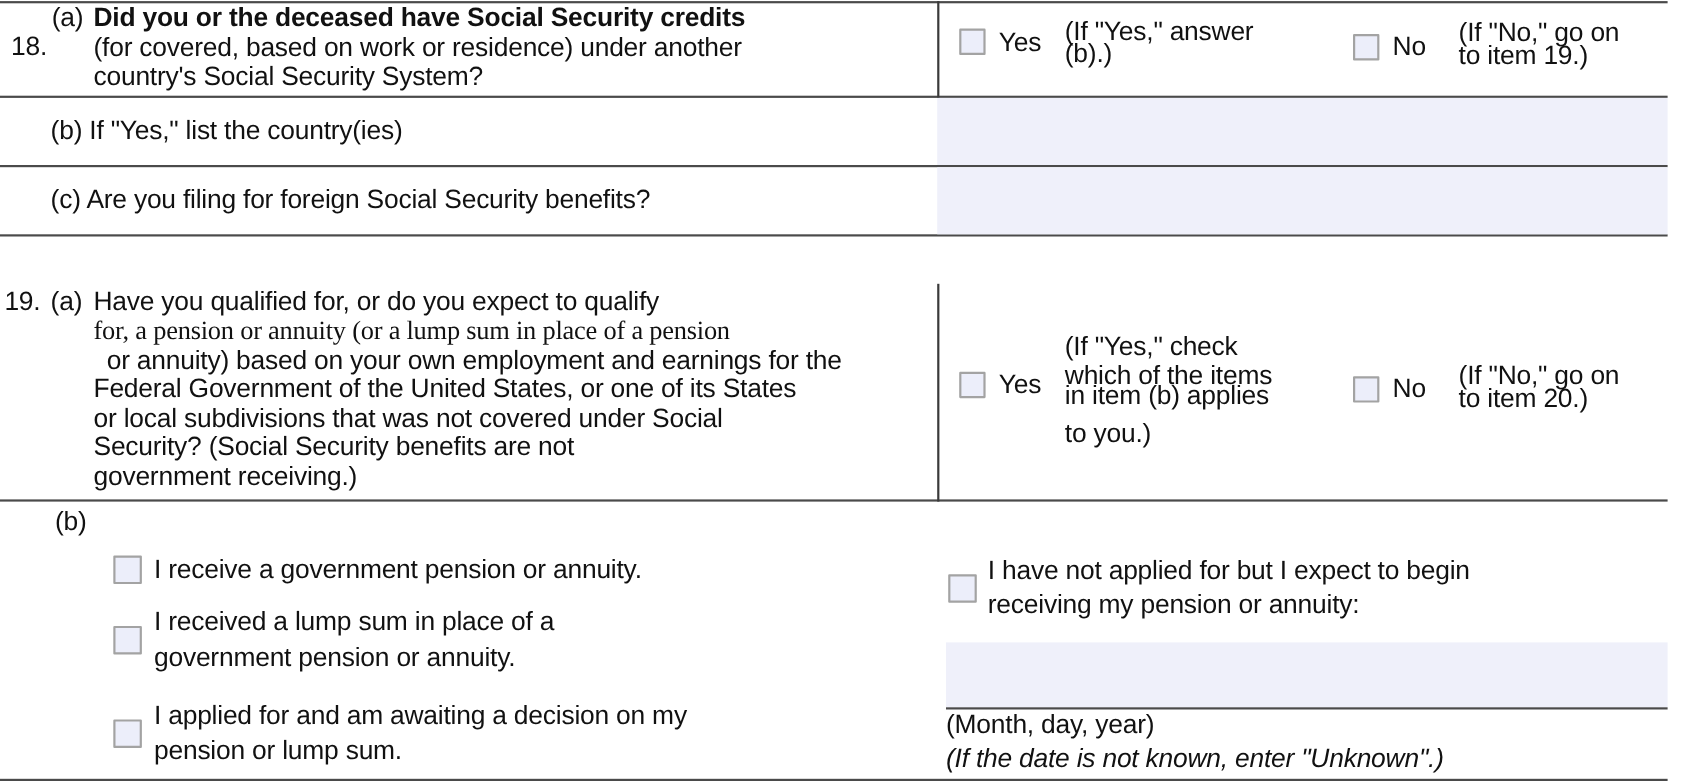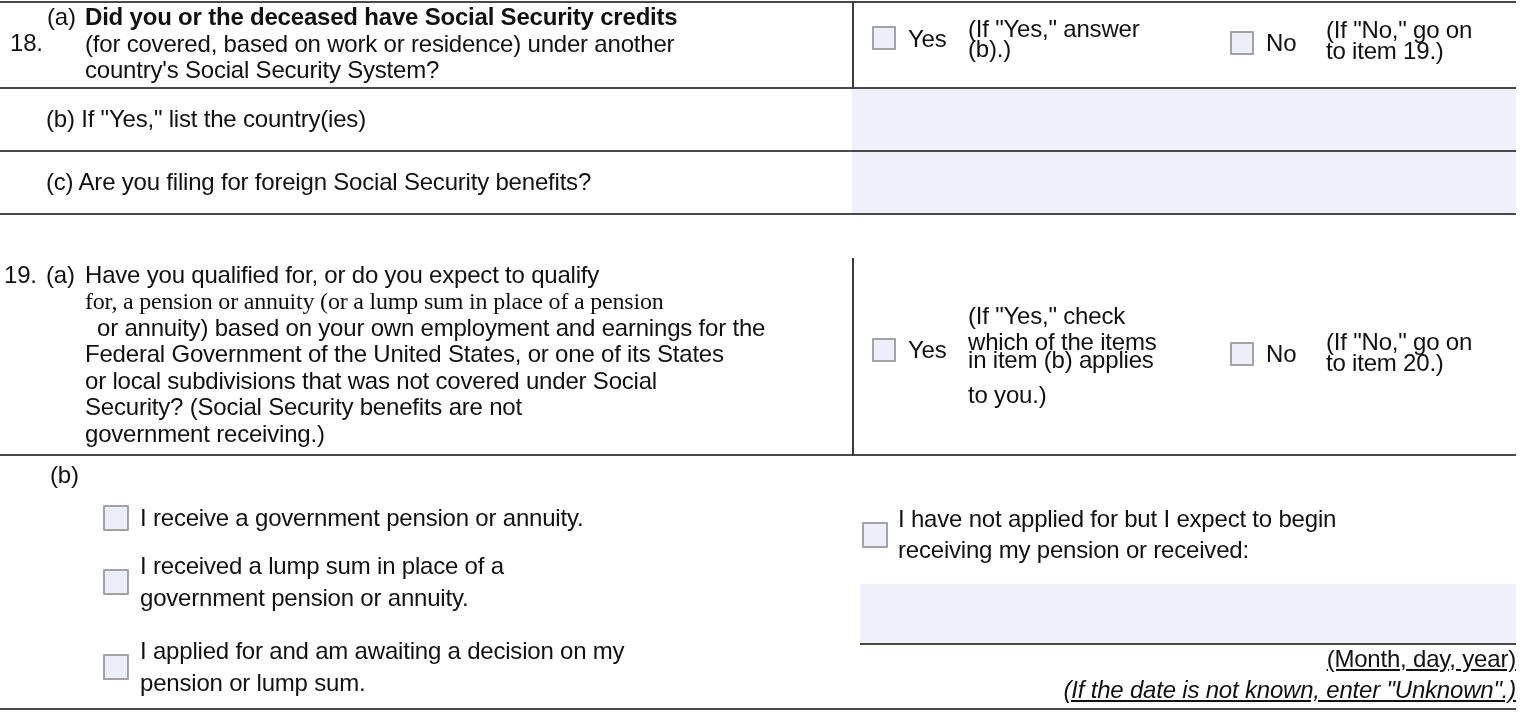--- a/index.html
+++ b/index.html
@@ -41,21 +41,21 @@
       position: absolute;
       width: 24px;
       height: 24px;
       box-sizing: border-box;
       border: 2px solid #a3a3a3;
       background: #eceefa;
       border-radius: 1px;
       cursor: pointer;
     }
     .italic { font-style: italic; }
-    .center { text-align: right; text-decoration: underline; }
+    .center { text-align: left; }
     input.field {
       position: absolute;
       border: none;
       outline: none;
       background: transparent;
       font-family: "Liberation Sans", sans-serif;
       font-size: 22px;
       padding: 0 8px;
       box-sizing: border-box;
     }
@@ -132,21 +132,21 @@
   <div class="cb" style="left:103px; top:569px; width:26px; height:26px;"></div>
   <div class="txt" style="left:140px; top:553px;">I received a lump sum in place of a</div>
   <div class="txt" style="left:140px; top:585px;">government pension or annuity.</div>
 
   <div class="cb" style="left:103px; top:654px; width:26px; height:26px;"></div>
   <div class="txt" style="left:140px; top:638px;">I applied for and am awaiting a decision on my</div>
   <div class="txt" style="left:140px; top:670px;">pension or lump sum.</div>
 
   <div class="cb" style="left:862px; top:522px; width:26px; height:26px;"></div>
   <div class="txt" style="left:898px; top:506px;">I have not applied for but I expect to begin</div>
-  <div class="txt" style="left:898px; top:537px;">receiving my pension or received:</div>
+  <div class="txt" style="left:898px; top:537px;">receiving my pension or annuity:</div>
 
   <div class="shade" style="left:860px; top:584px; width:656px; height:59px;"></div>
   <input class="field" type="text" style="left: 860px; top: 584px; width: 656px; height: 59px;" value="">
   <div class="hline" style="left:860px; top:643px; width:656px;"></div>
 
   <div class="txt center" style="left:860px; width:656px; top:646px;">(Month, day, year)</div>
   <div class="txt center italic" style="left:860px; width:656px; top:677px;">(If the date is not known, enter "Unknown".)</div>
 </section>
 
 </body></html>

